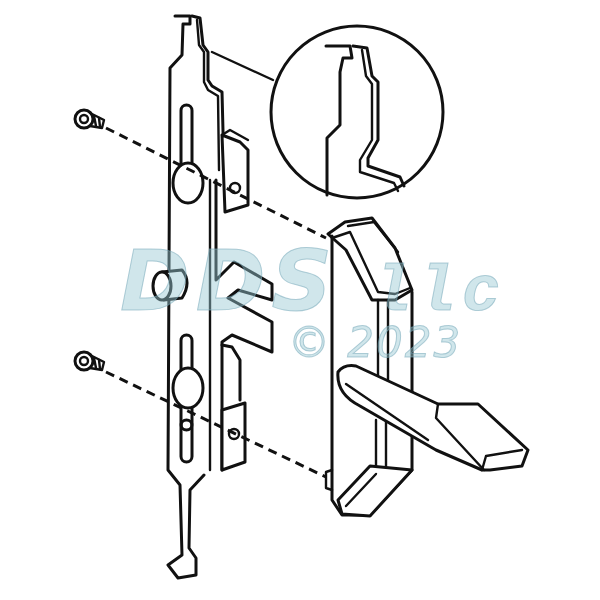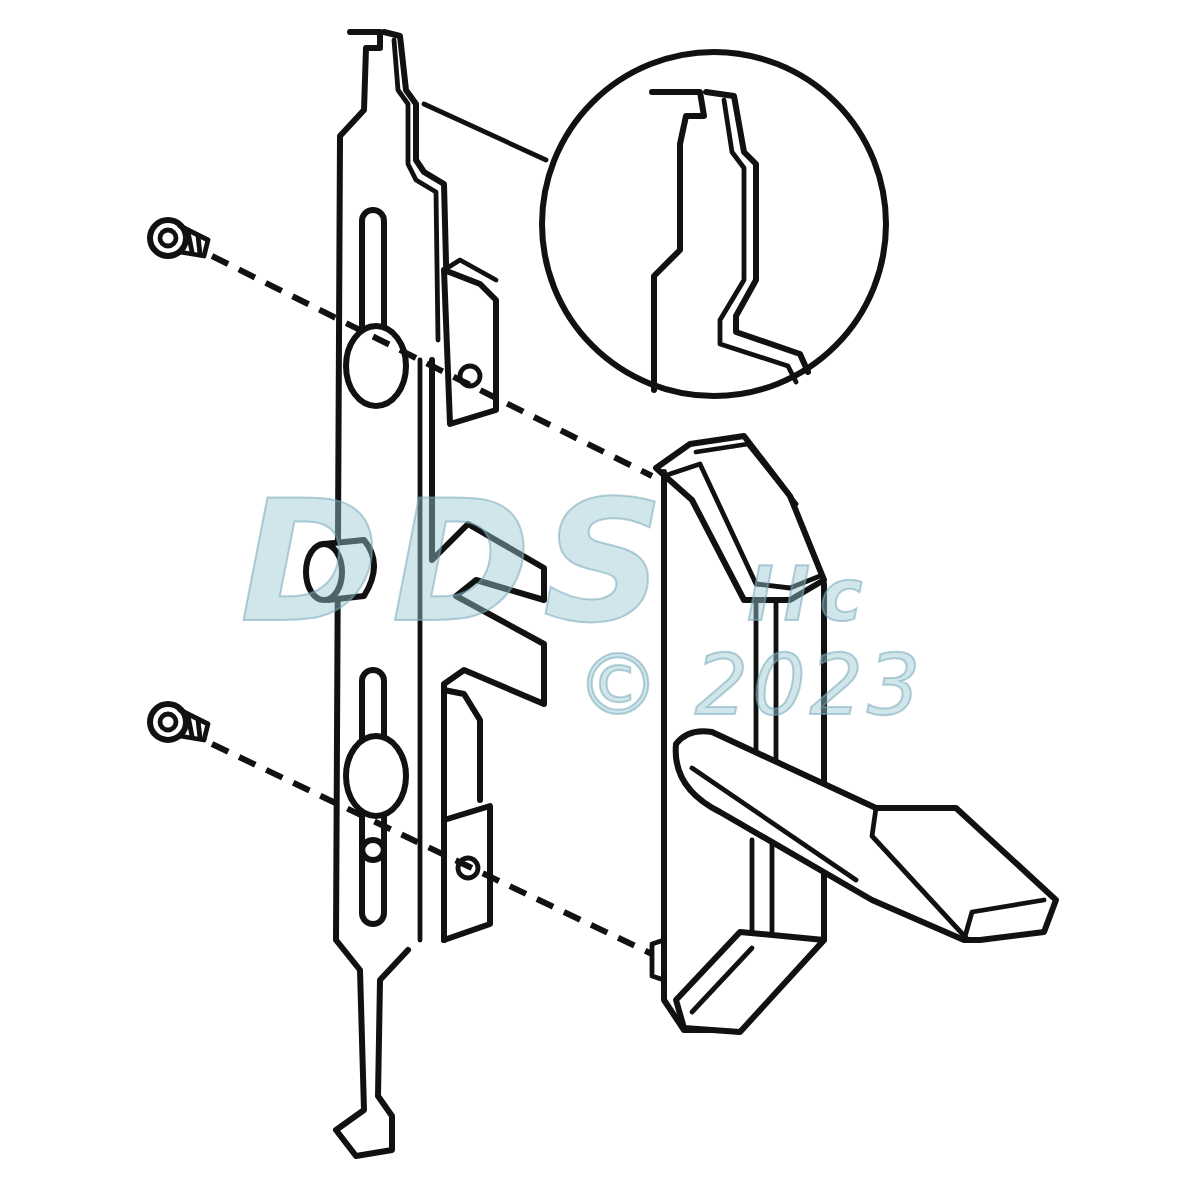--- a/index.html
+++ b/index.html
@@ -93,15 +93,15 @@
 
     <path class="fillw" d="M338,372 Q344,364 356,366 L438,404 L478,404 L528,450 L522,466 L490,470 L482,470 L436,450 L360,406 Q336,394 338,372 Z"></path>
     <path class="ln2" d="M346,384 L428,440"></path>
     <path class="ln2" d="M438,404 L436,418 L484,470"></path>
     <path class="ln2" d="M482,470 L486,456 L522,450"></path>
   </g>
 </svg>
 
 <div class="wm wm-main">
   <span>DDS</span>
-  <span style="font-size:36px;">llc</span>
+  <span style="font-size:64px;font-family:Liberation Mono, monospace;">llc</span>
 </div>
 <div class="wm wm-sub">© 2023</div>
 
 </body></html>

